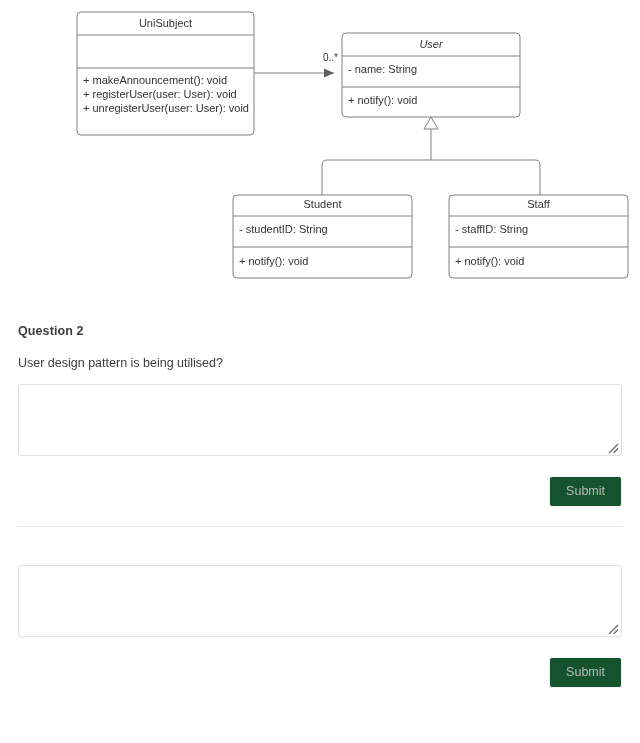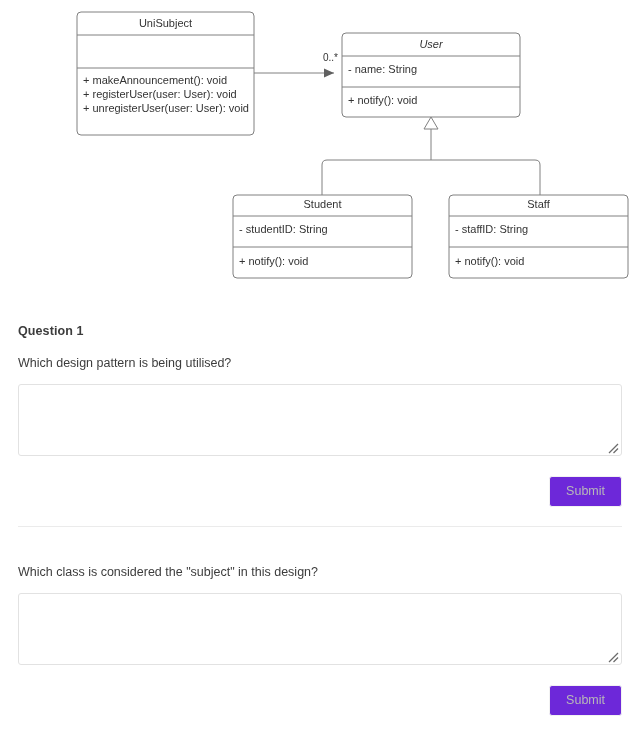--- a/index.html
+++ b/index.html
@@ -129,21 +129,21 @@
   .submit-row {
     width: 604px;
     margin-top: 20px;
     display: flex;
     justify-content: flex-end;
   }
   .submit-button {
     font-family: "Liberation Sans", sans-serif;
     font-size: 12.5px;
     color: #b8b8b8;
-    background: #6d28d9;
+    background: #14532d;
     border: 1px solid #f2f2f2;
     border-radius: 3px;
     padding: 7px 16px 8px 16px;
     cursor: default;
   }
 
   .section-divider {
     position: absolute;
     left: 18px;
     width: 604px;
@@ -203,38 +203,37 @@
       <line class="uml-sep" x1="412" y1="216" x2="591" y2="216"></line>
       <line class="uml-sep" x1="412" y1="247" x2="591" y2="247"></line>
       <text class="uml-title" x="501.5" y="208">Staff</text>
       <text class="uml-member" x="418" y="233">- staffID: String</text>
       <text class="uml-member" x="418" y="265">+ notify(): void</text>
     </g>
   </svg>
 </div>
 
 <div class="question-block" id="question-block-1">
-  <div class="question-heading">Question 1</div>
-  <div class="question-prompt">Which design pattern is being utilised?</div>
+  <div class="question-heading">Question 2</div>
+  <div class="question-prompt">User design pattern is being utilised?</div>
   <div class="answer-area">
     <textarea placeholder="" style=""></textarea>
     <svg class="resize-grip" viewBox="0 0 13 13" xmlns="http://www.w3.org/2000/svg">
       <path d="M12 3 L3 12" stroke="#6b6b6b" stroke-width="1.2"></path>
       <path d="M12 7.5 L7.5 12" stroke="#6b6b6b" stroke-width="1.2"></path>
     </svg>
   </div>
   <div class="submit-row">
     <button class="submit-button">Submit</button>
   </div>
 </div>
 
 <div class="section-divider" id="divider-1"></div>
 
 <div class="question-block" id="question-block-2">
-  <div class="question-prompt">Which class is considered the "subject" in this design?</div>
   <div class="answer-area">
     <textarea placeholder="" style=""></textarea>
     <svg class="resize-grip" viewBox="0 0 13 13" xmlns="http://www.w3.org/2000/svg">
       <path d="M12 3 L3 12" stroke="#6b6b6b" stroke-width="1.2"></path>
       <path d="M12 7.5 L7.5 12" stroke="#6b6b6b" stroke-width="1.2"></path>
     </svg>
   </div>
   <div class="submit-row">
     <button class="submit-button">Submit</button>
   </div>

